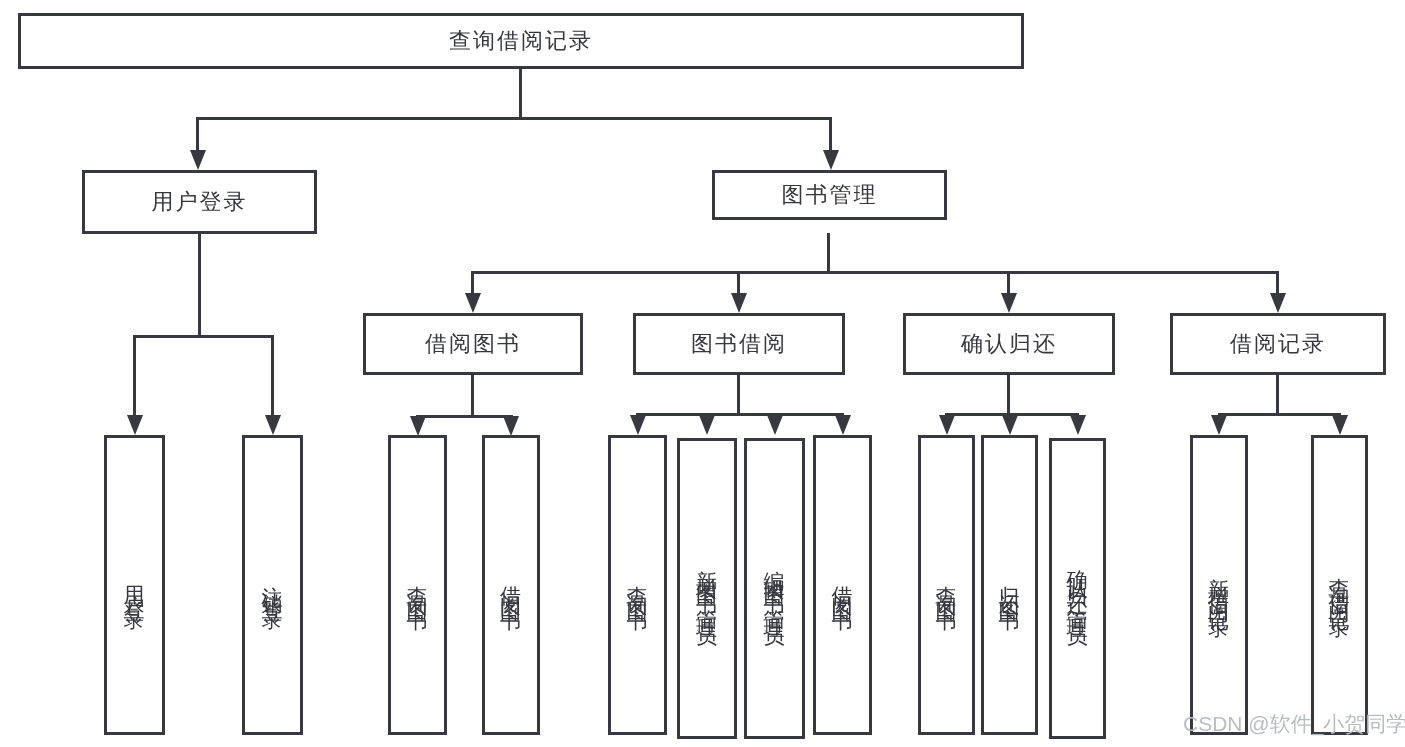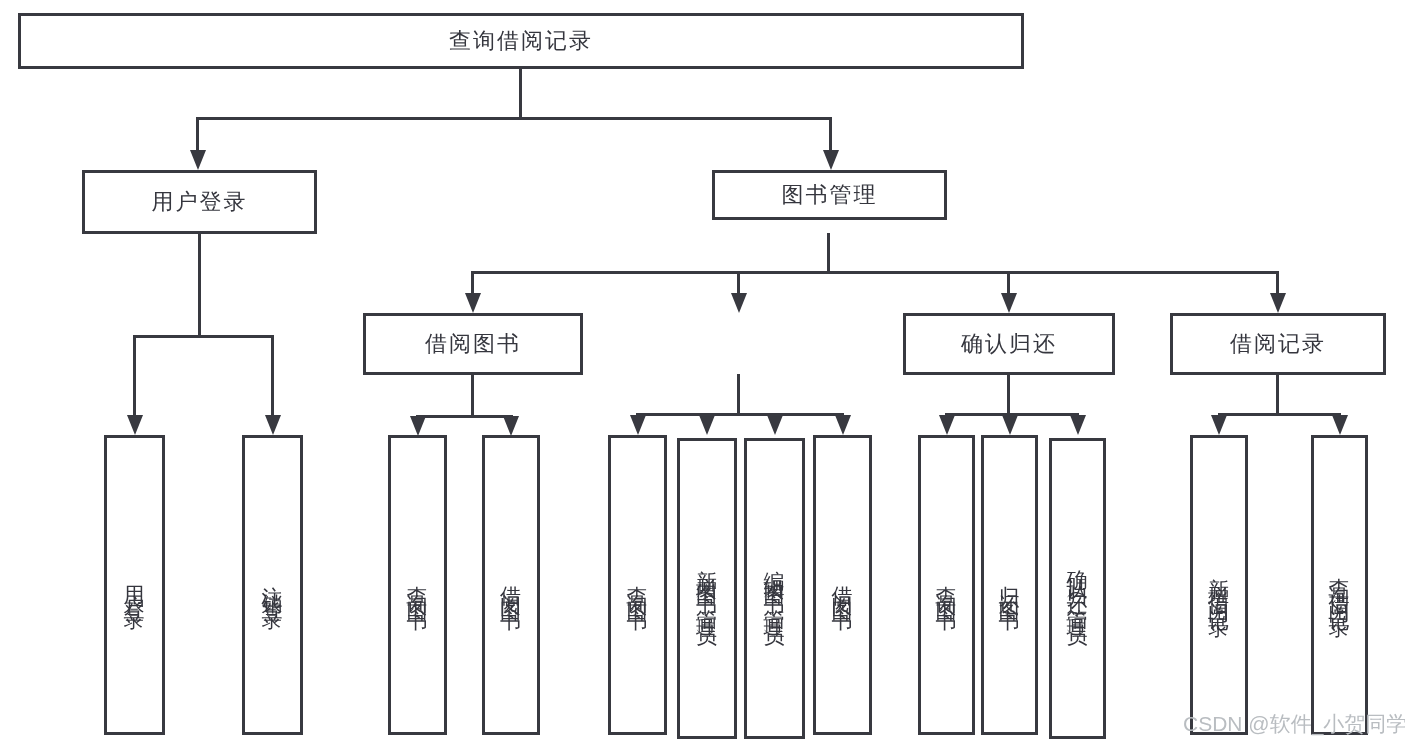--- a/index.html
+++ b/index.html
@@ -57,20 +57,23 @@
 
   <div class="box h" style="left:82px;top:170px;width:235px;height:64px">
     <span>用户登录</span>
   </div>
   <div class="box h" style="left:712px;top:170px;width:235px;height:50px">
     <span>图书管理</span>
   </div>
 
   <div class="box h" style="left:363px;top:313px;width:220px;height:62px">
     <span>借阅图书</span>
+  </div>
+  <div class="box h" style="left:633px;top:313px;width:212px;height:62px">
+    <span>图书借阅</span>
   </div>
   <div class="box h" style="left:903px;top:313px;width:212px;height:62px">
     <span>确认归还</span>
   </div>
   <div class="box h" style="left:1170px;top:313px;width:216px;height:62px">
     <span>借阅记录</span>
   </div>
 
   <div class="box v" style="left:104px;top:435px;width:61px;height:300px">
     <span class="vtext">用户登录</span>

